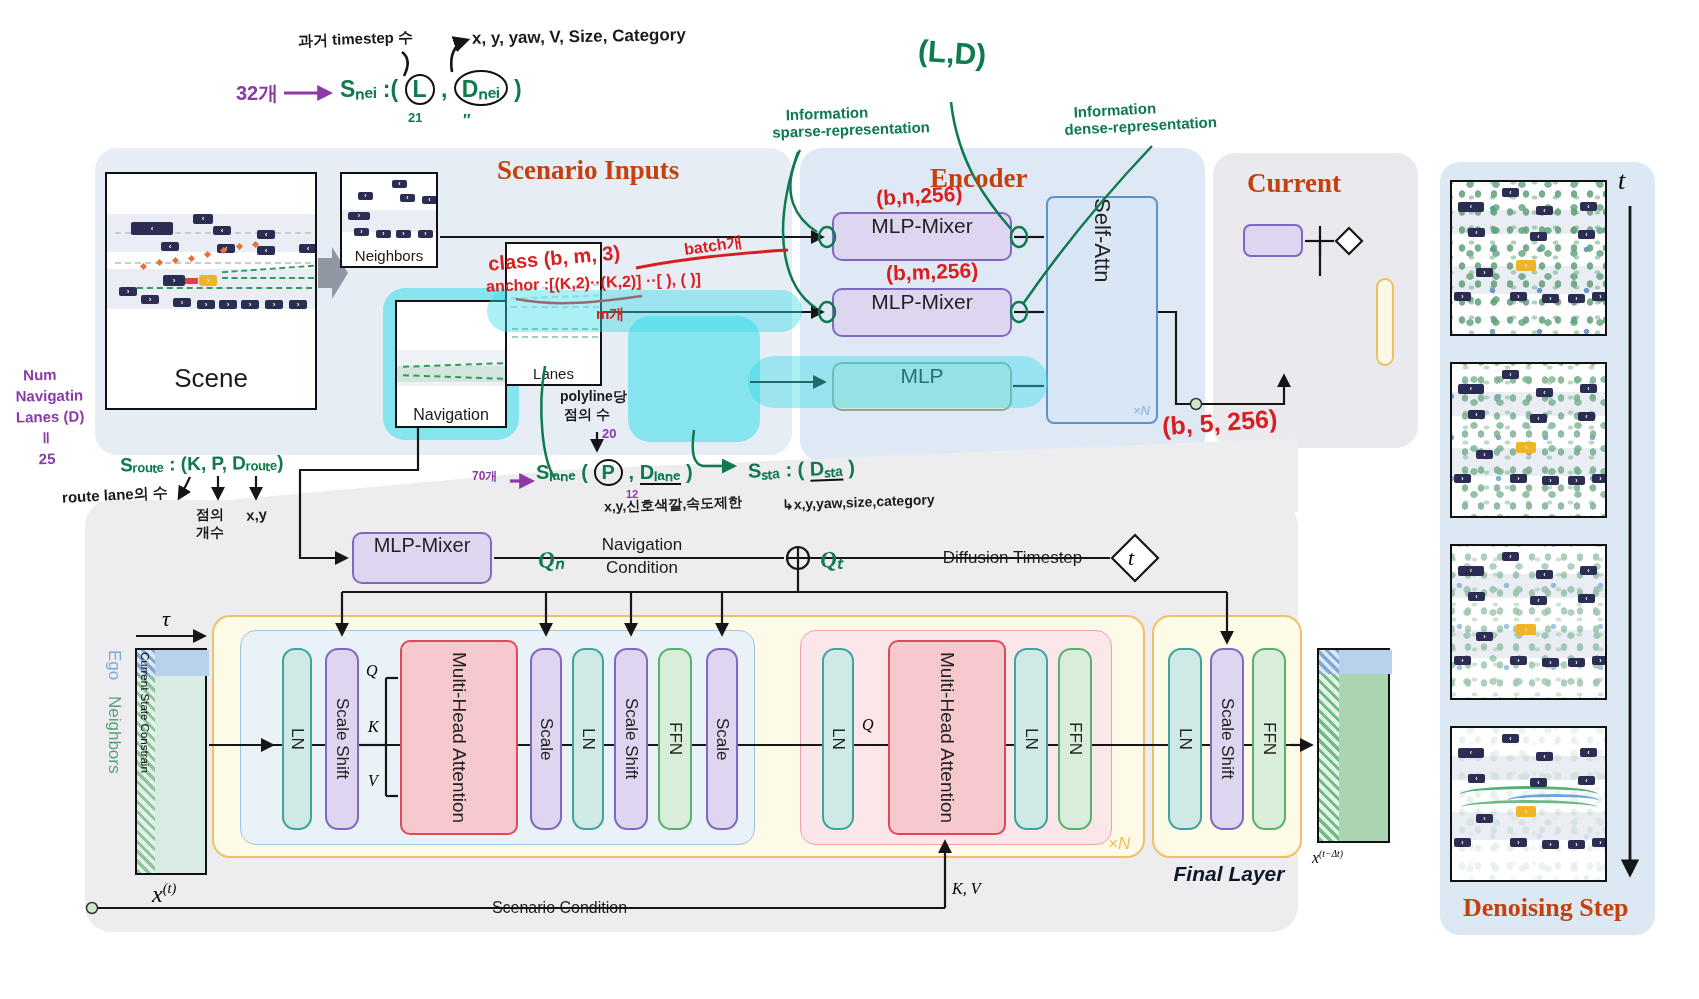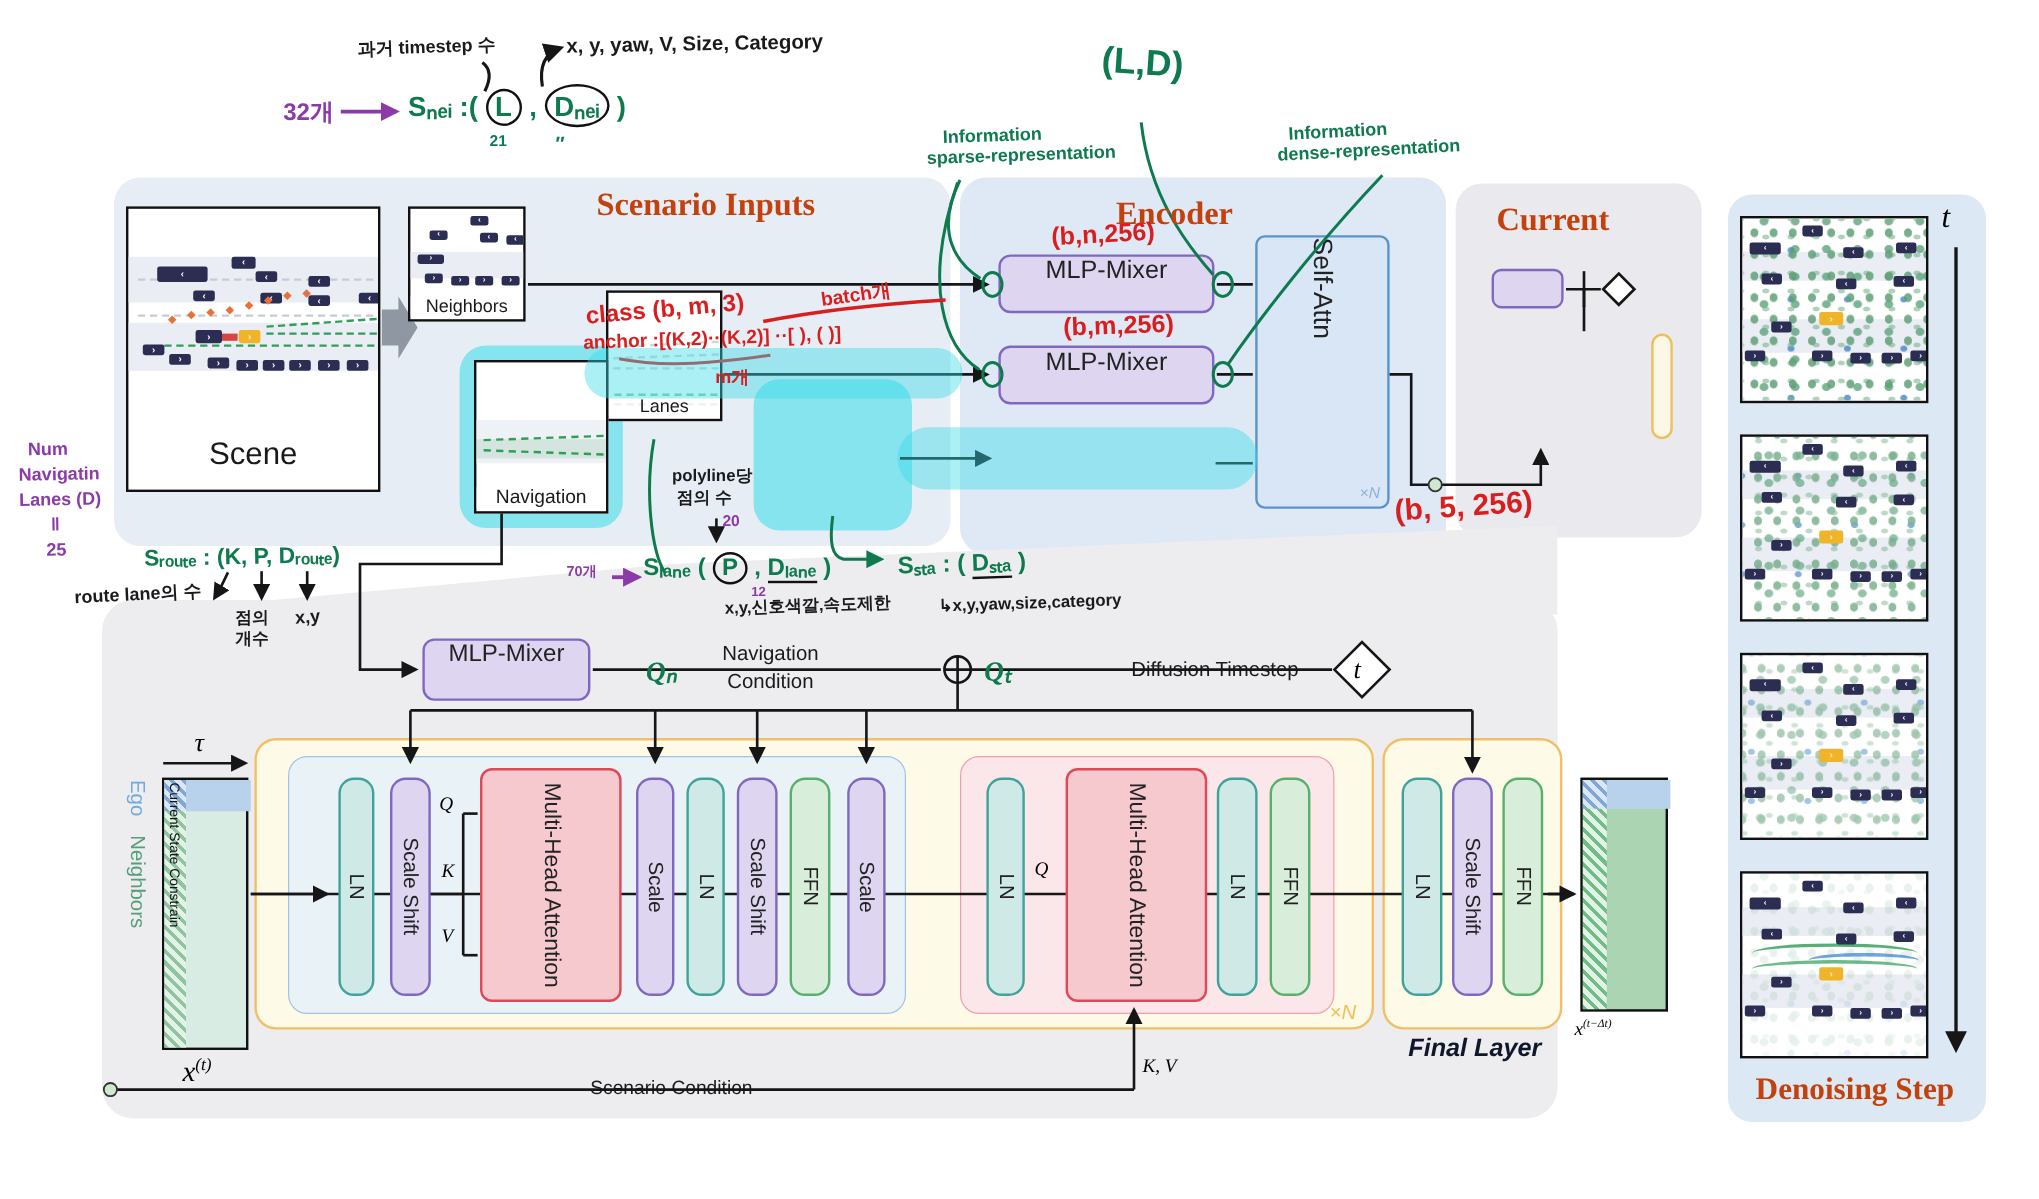--- a/index.html
+++ b/index.html
@@ -108,21 +108,21 @@
       <div class="mcar" style="left: 16px; top: 18px; width: 15px; height: 8px; font-size: 7px; line-height: 8px;">‹</div>
       <div class="mcar" style="left: 58px; top: 20px; width: 15px; height: 8px; font-size: 7px; line-height: 8px;">‹</div>
       <div class="mcar" style="left: 80px; top: 22px; width: 15px; height: 8px; font-size: 7px; line-height: 8px;">‹</div>
       <div class="mcar" style="left: 6px; top: 38px; width: 22px; height: 8px; font-size: 7px; line-height: 8px;">›</div>
       <div class="mcar" style="left: 12px; top: 54px; width: 15px; height: 8px; font-size: 7px; line-height: 8px;">›</div>
       <div class="mcar" style="left: 34px; top: 56px; width: 15px; height: 8px; font-size: 7px; line-height: 8px;">›</div>
       <div class="mcar" style="left: 54px; top: 56px; width: 15px; height: 8px; font-size: 7px; line-height: 8px;">›</div>
       <div class="mcar" style="left: 76px; top: 56px; width: 15px; height: 8px; font-size: 7px; line-height: 8px;">›</div>
     </div>
 
-  <div class="thumb" style="left:505px;top:242px;width:97px;height:109px;">
+  <div class="thumb" style="left:505px;top:242px;width:97px;height:144px;">
     <div class="dash" style="left:4px;top:42px;width:88px;transform:rotate(-3deg);border-color:#d0d5de;"></div>
     <div class="dash" style="left:4px;top:52px;width:88px;transform:rotate(-2deg);border-color:#d0d5de;"></div>
     <div class="dash" style="left:4px;top:62px;width:88px;border-color:#d0d5de;"></div>
     <div class="gdash" style="left:5px;top:84px;width:86px;opacity:.55;"></div>
     <div class="gdash" style="left:5px;top:92px;width:86px;opacity:.45;"></div>
     <div class="lab">Lanes</div>
   </div>
 
   <div class="halo" style="left:383px;top:288px;width:136px;height:152px;"></div>
   <div class="thumb" style="left:395px;top:300px;width:112px;height:128px;">
@@ -136,20 +136,23 @@
   <div class="halo" style="left:628px;top:316px;width:132px;height:126px;"></div>
 
   <div class="cyan" style="left:487px;top:290px;width:315px;height:42px;"></div>
   <div class="cyan" style="left:748px;top:356px;width:300px;height:52px;"></div>
 
   <div class="rbox purple" style="left:832px;top:212px;width:180px;height:49px;">
     <span style="font-size:21px;color:#222;">MLP-Mixer</span>
   </div>
   <div class="rbox purple" style="left:832px;top:288px;width:180px;height:49px;">
     <span style="font-size:21px;color:#222;">MLP-Mixer</span>
+  </div>
+  <div class="rbox" style="left:832px;top:362px;width:180px;height:49px;background:#d9e9df;border-color:#8aa89a;">
+    <span style="font-size:21px;color:#222;">MLP</span>
   </div>
   <div class="rbox" style="left:1046px;top:196px;width:112px;height:228px;background:#d8e6f6;border-color:#5b93cc;border-radius:8px;">
     <span class="vt" style="font-size:22px;">Self-Attn</span>
     <span class="abs" style="right:6px;bottom:4px;font-size:13px;font-style:italic;color:#8fb0d8;">×N</span>
   </div>
 
   <div class="rbox purple" style="left:1243px;top:224px;width:60px;height:33px;border-radius:8px;"></div>
   <div class="rbox" style="left:1376px;top:278px;width:18px;height:88px;background:#fdf8e6;border-color:#ecc060;"></div>
 
   <div class="rbox purple" style="left:352px;top:532px;width:140px;height:52px;">

